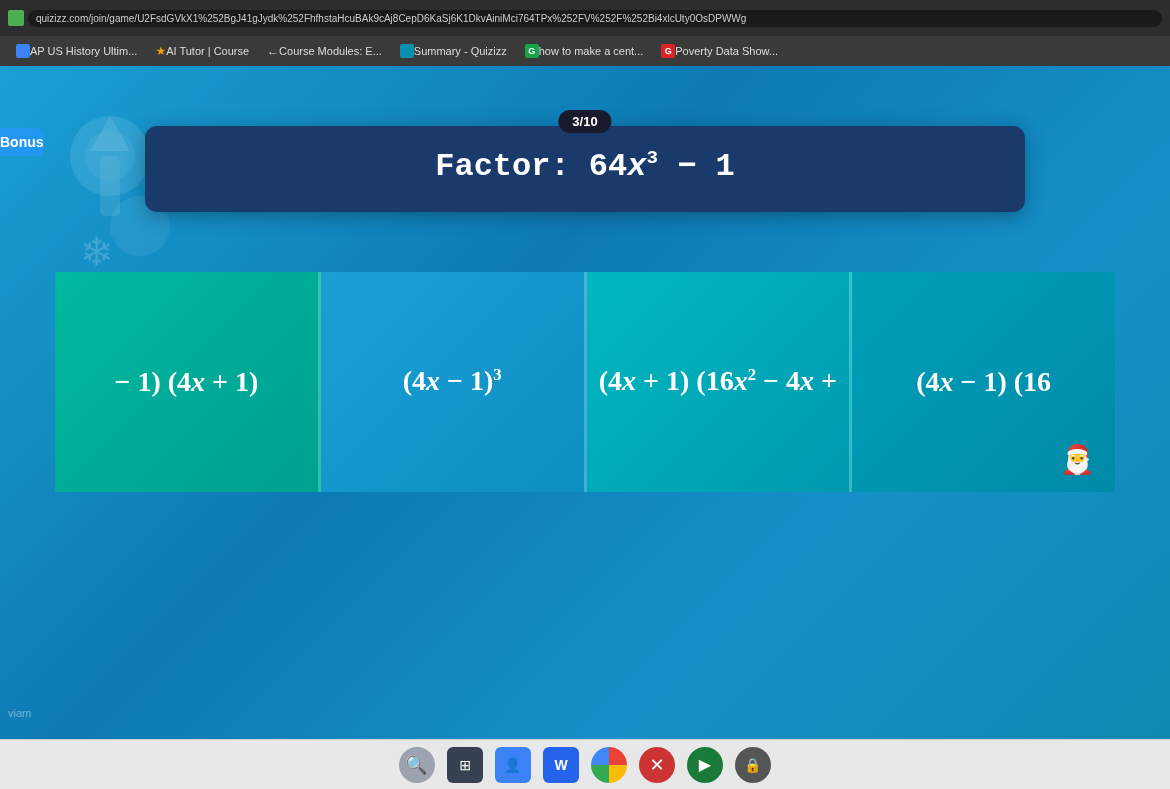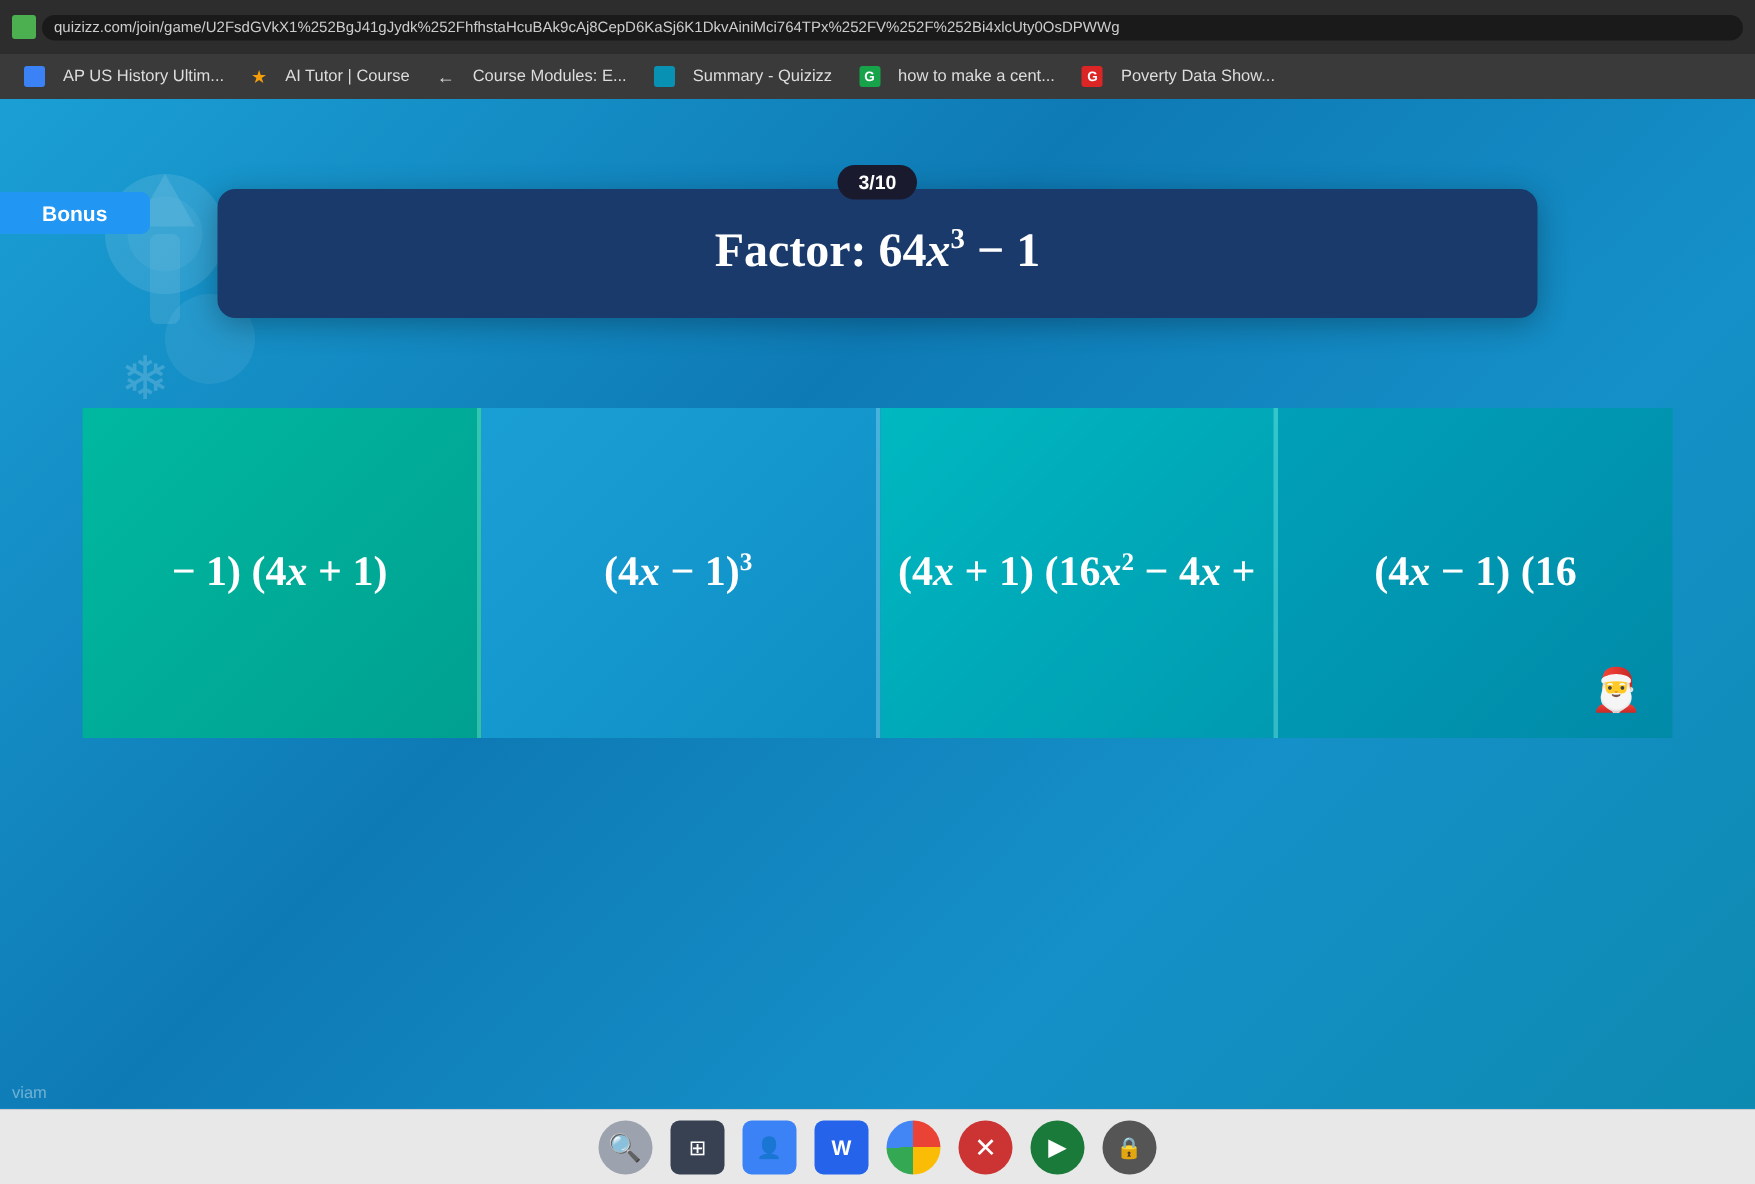--- a/index.html
+++ b/index.html
@@ -46,21 +46,21 @@
       height: 30px;
       display: flex;
       align-items: center;
       padding: 0 8px;
       gap: 2px;
       overflow: hidden;
     }
     .bookmark-item {
       display: flex;
       align-items: center;
-      gap: 12px;
+      gap: 0;
       padding: 3px 8px;
       border-radius: 4px;
       color: #ddd;
       font-size: 11px;
       white-space: nowrap;
       cursor: pointer;
     }
     .bookmark-icon {
       width: 14px;
       height: 14px;
@@ -86,21 +86,21 @@
 
     
     .bonus-btn {
       position: absolute;
       top: 62px;
       left: 0;
       background: #2196F3;
       color: white;
       font-weight: bold;
       font-size: 14px;
-      padding: 6px 28px;
+      padding: 6px 0;
       border-radius: 0 6px 6px 0;
       cursor: pointer;
       border: none;
     }
 
     
     .question-card {
       background: #1a3a6b;
       border-radius: 12px;
       padding: 20px 60px 24px;
@@ -120,21 +120,21 @@
       font-size: 13px;
       font-weight: bold;
       padding: 4px 14px;
       border-radius: 20px;
     }
 
     .question-text {
       color: white;
       font-size: 32px;
       font-weight: bold;
-      font-family: Liberation Serif, serif;
+      font-family: Liberation Mono, monospace;
       line-height: 1.3;
     }
 
     
     .answers-row {
       display: flex;
       flex-direction: row;
       gap: 0;
       width: 1060px;
       margin-top: 60px;
@@ -210,21 +210,21 @@
       left: 50px;
       width: 180px;
       height: 200px;
       opacity: 0.35;
       pointer-events: none;
     }
 
     
     .avatar-area {
       position: absolute;
-      bottom: 0;
+      bottom: 16px;
       left: 0;
       color: rgba(255,255,255,0.4);
       font-size: 11px;
       padding: 4px 8px;
     }
 
     
     .emoji-sticker {
       position: absolute;
       bottom: 16px;

